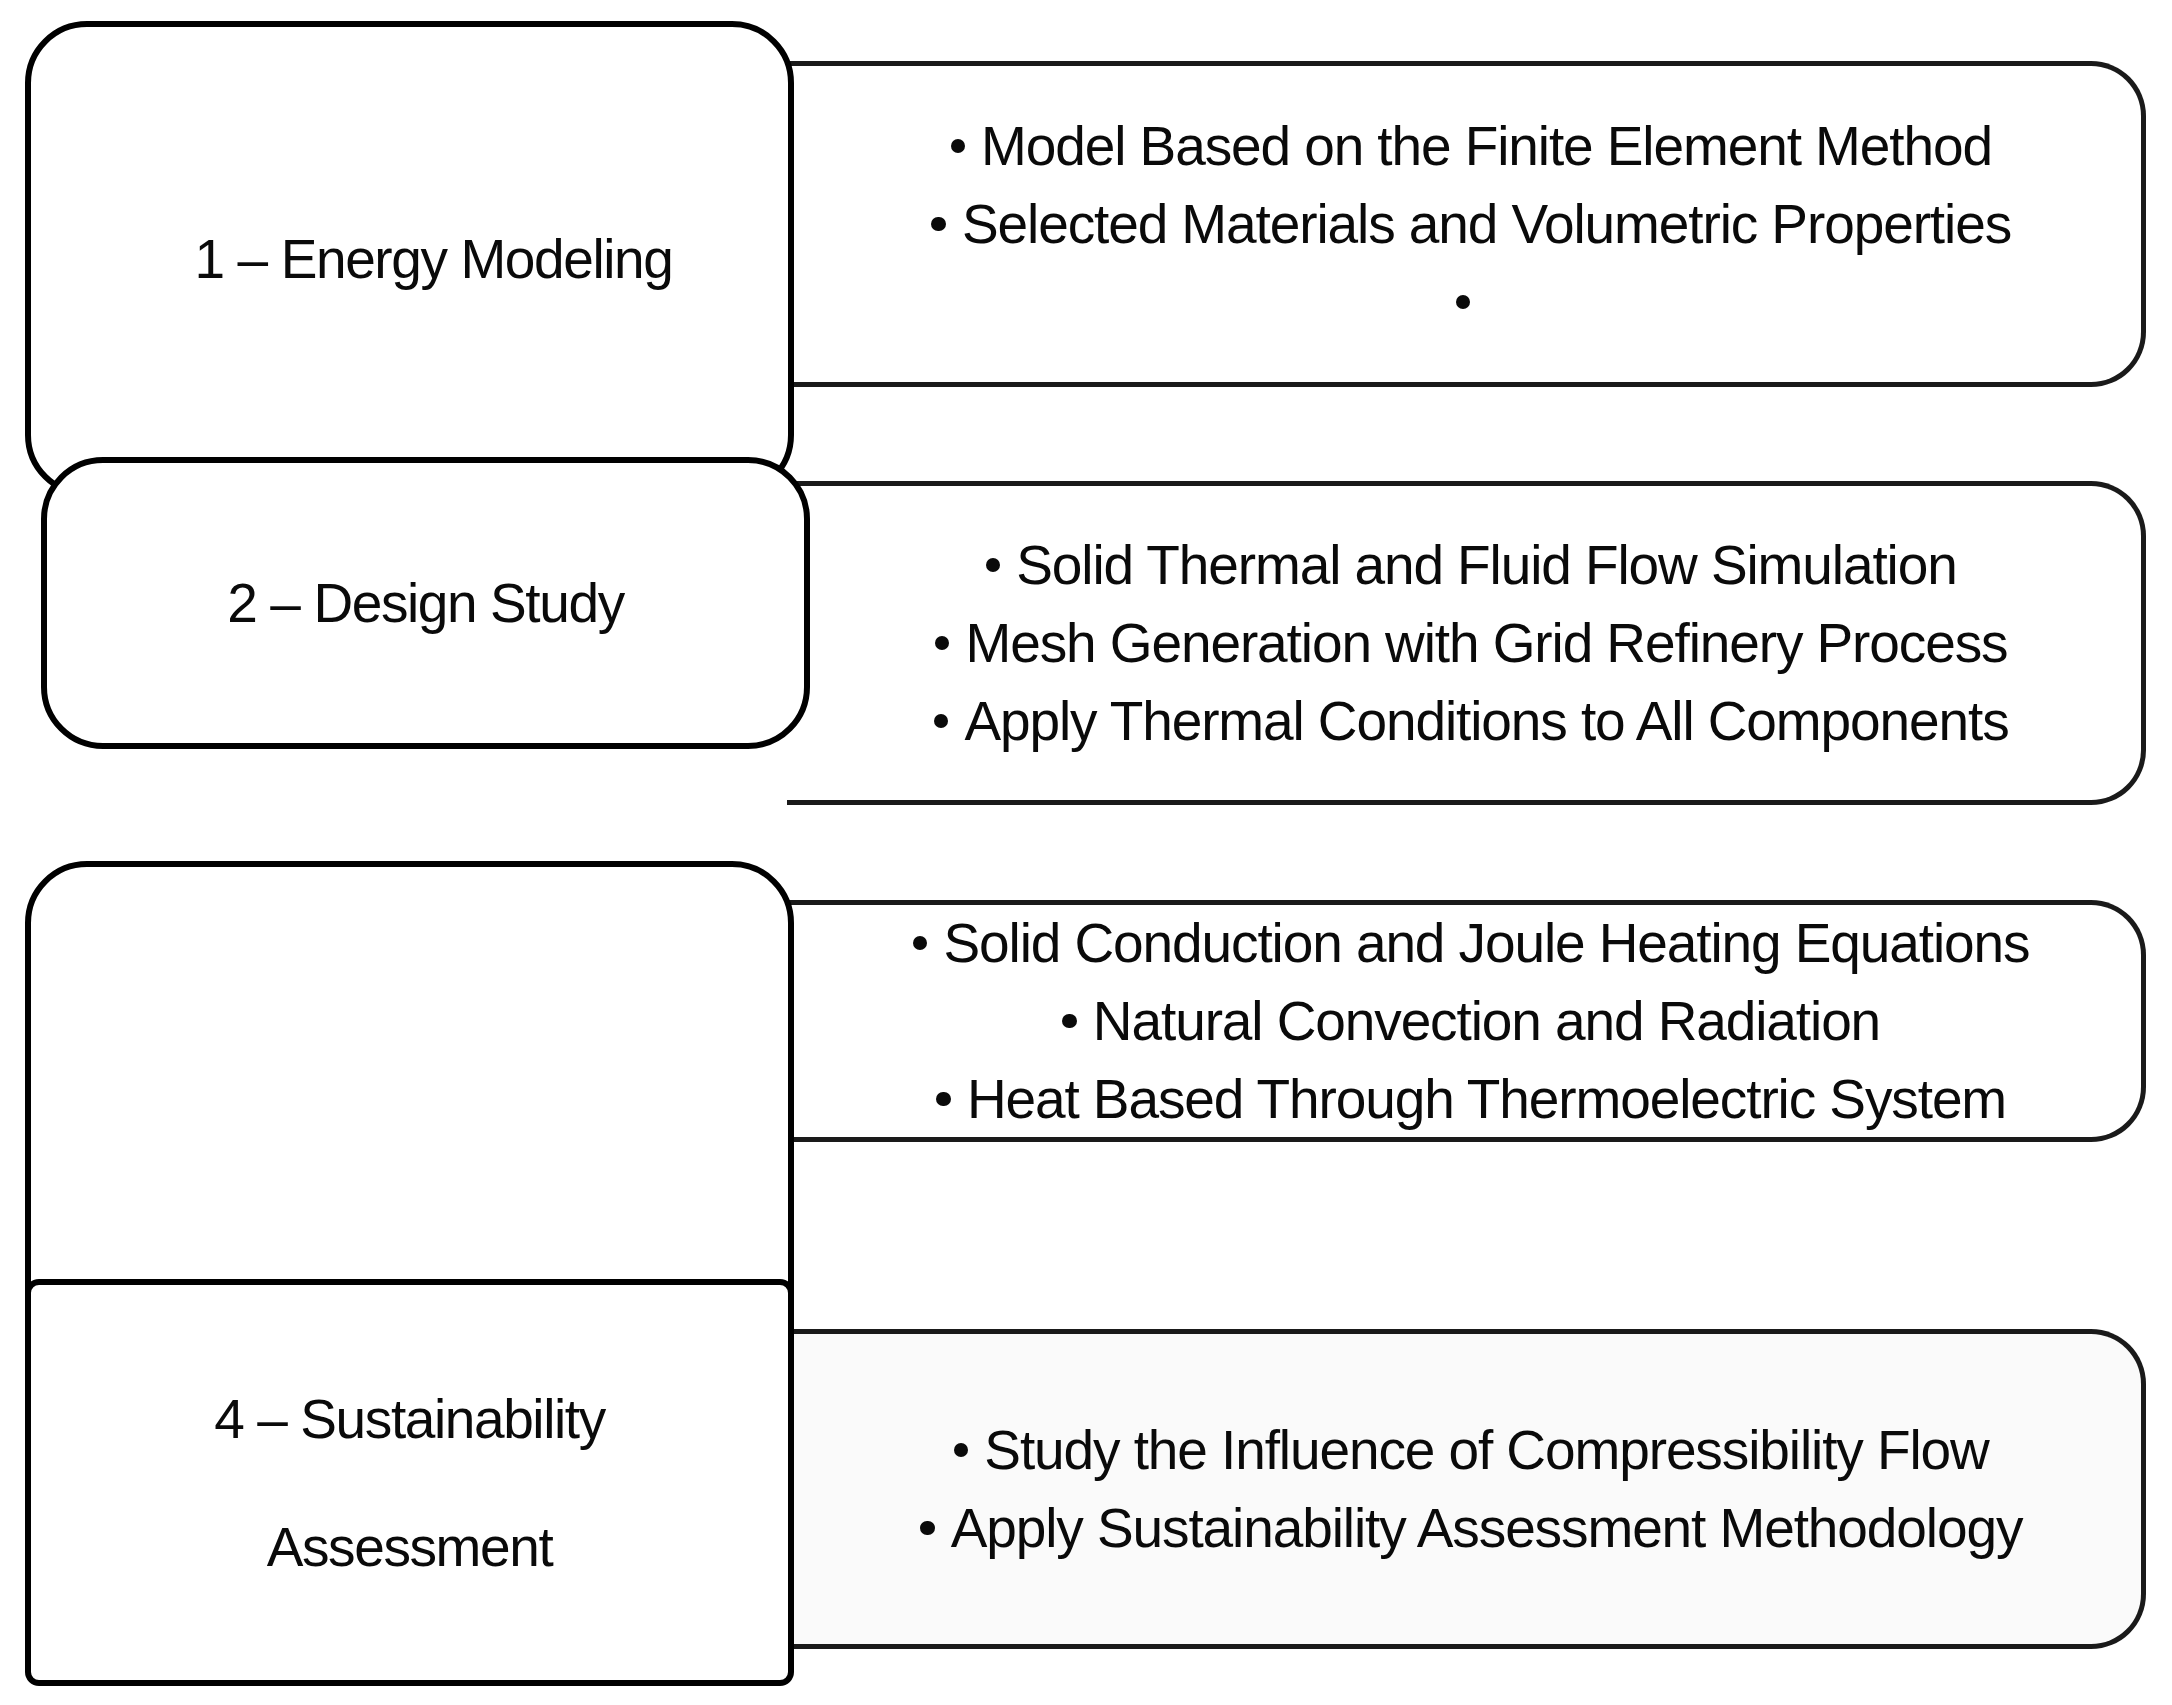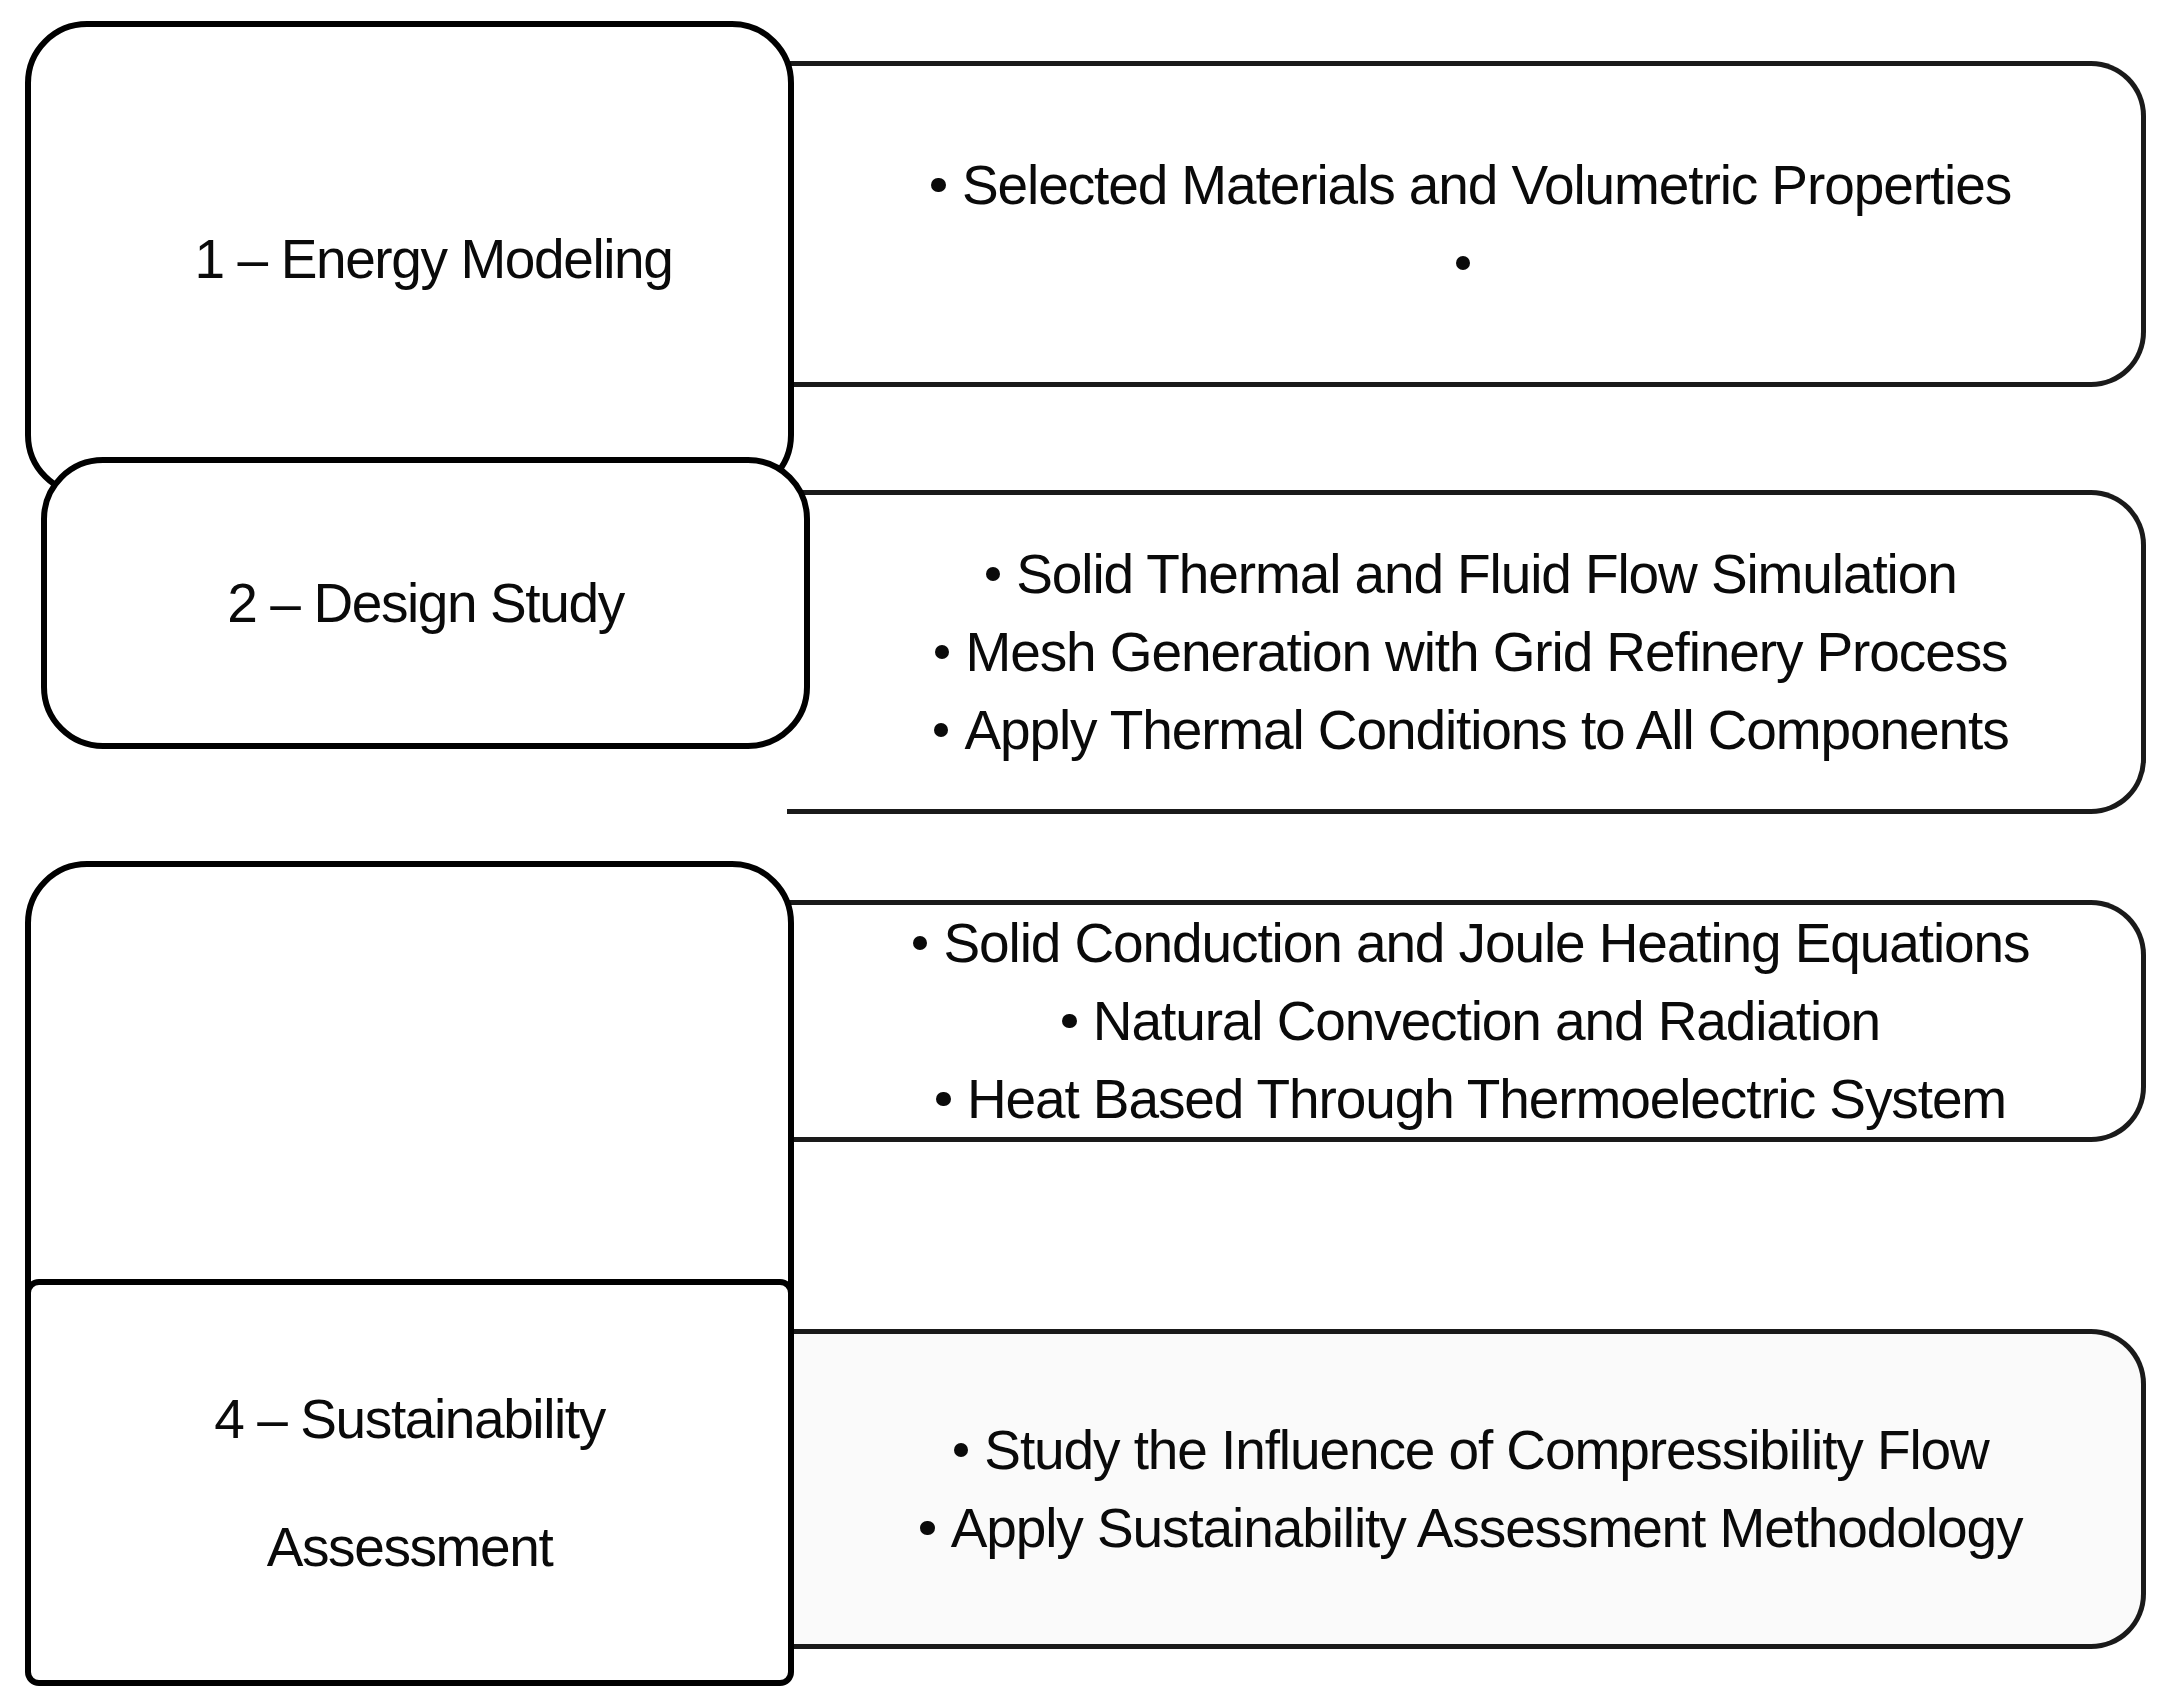--- a/index.html
+++ b/index.html
@@ -87,29 +87,30 @@
 </head>
 <body>
 
 <div class="diagram">
 
   <div class="stage-box" style="top:21px;height:476px;padding-left:48px;">
     <div class="stage-title">1 – Energy Modeling</div>
   </div>
   <div class="detail-panel" style="top:61px;height:326px;">
     <ul class="bullet-list">
+      <li class="bullet-item"><span class="bullet-dot"></span><span>Model Based on the Finite Element Method</span></li>
       <li class="bullet-item"><span class="bullet-dot"></span><span>Selected Materials and Volumetric Properties</span></li>
       <li class="bullet-item"><span class="bullet-dot"></span></li>
     </ul>
   </div>
 
   <div class="stage-box" style="top:457px;height:292px;margin-left:16px;">
     <div class="stage-title">2 – Design Study</div>
   </div>
-  <div class="detail-panel" style="top:481px;height:324px;margin-top:9px;">
+  <div class="detail-panel" style="top:481px;height:324px;">
     <ul class="bullet-list">
       <li class="bullet-item"><span class="bullet-dot"></span><span>Solid Thermal and Fluid Flow Simulation</span></li>
       <li class="bullet-item"><span class="bullet-dot"></span><span>Mesh Generation with Grid Refinery Process</span></li>
       <li class="bullet-item"><span class="bullet-dot"></span><span>Apply Thermal Conditions to All Components</span></li>
     </ul>
   </div>
 
   <div class="stage-box" style="top:861px;height:499px;align-items:flex-end;">
     <div class="stage-title">3 - Energy Equations</div>
   </div>

